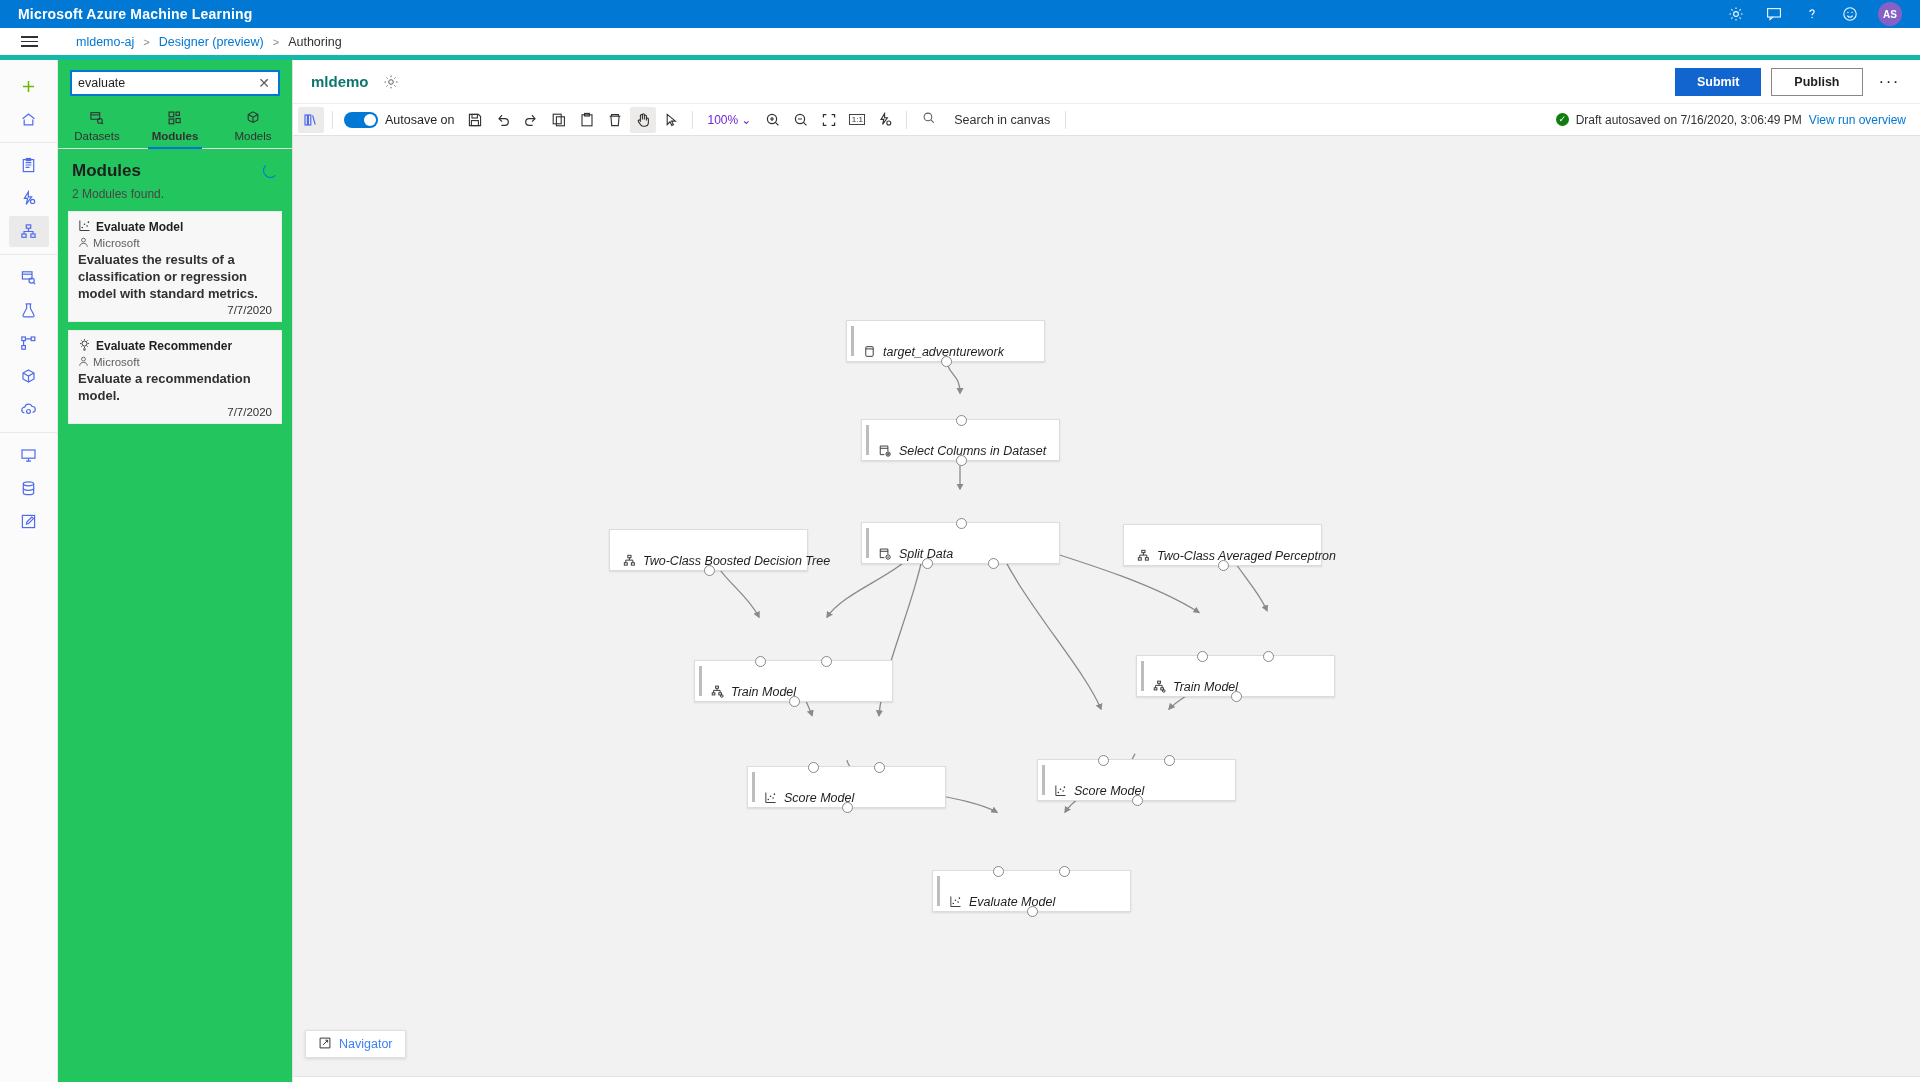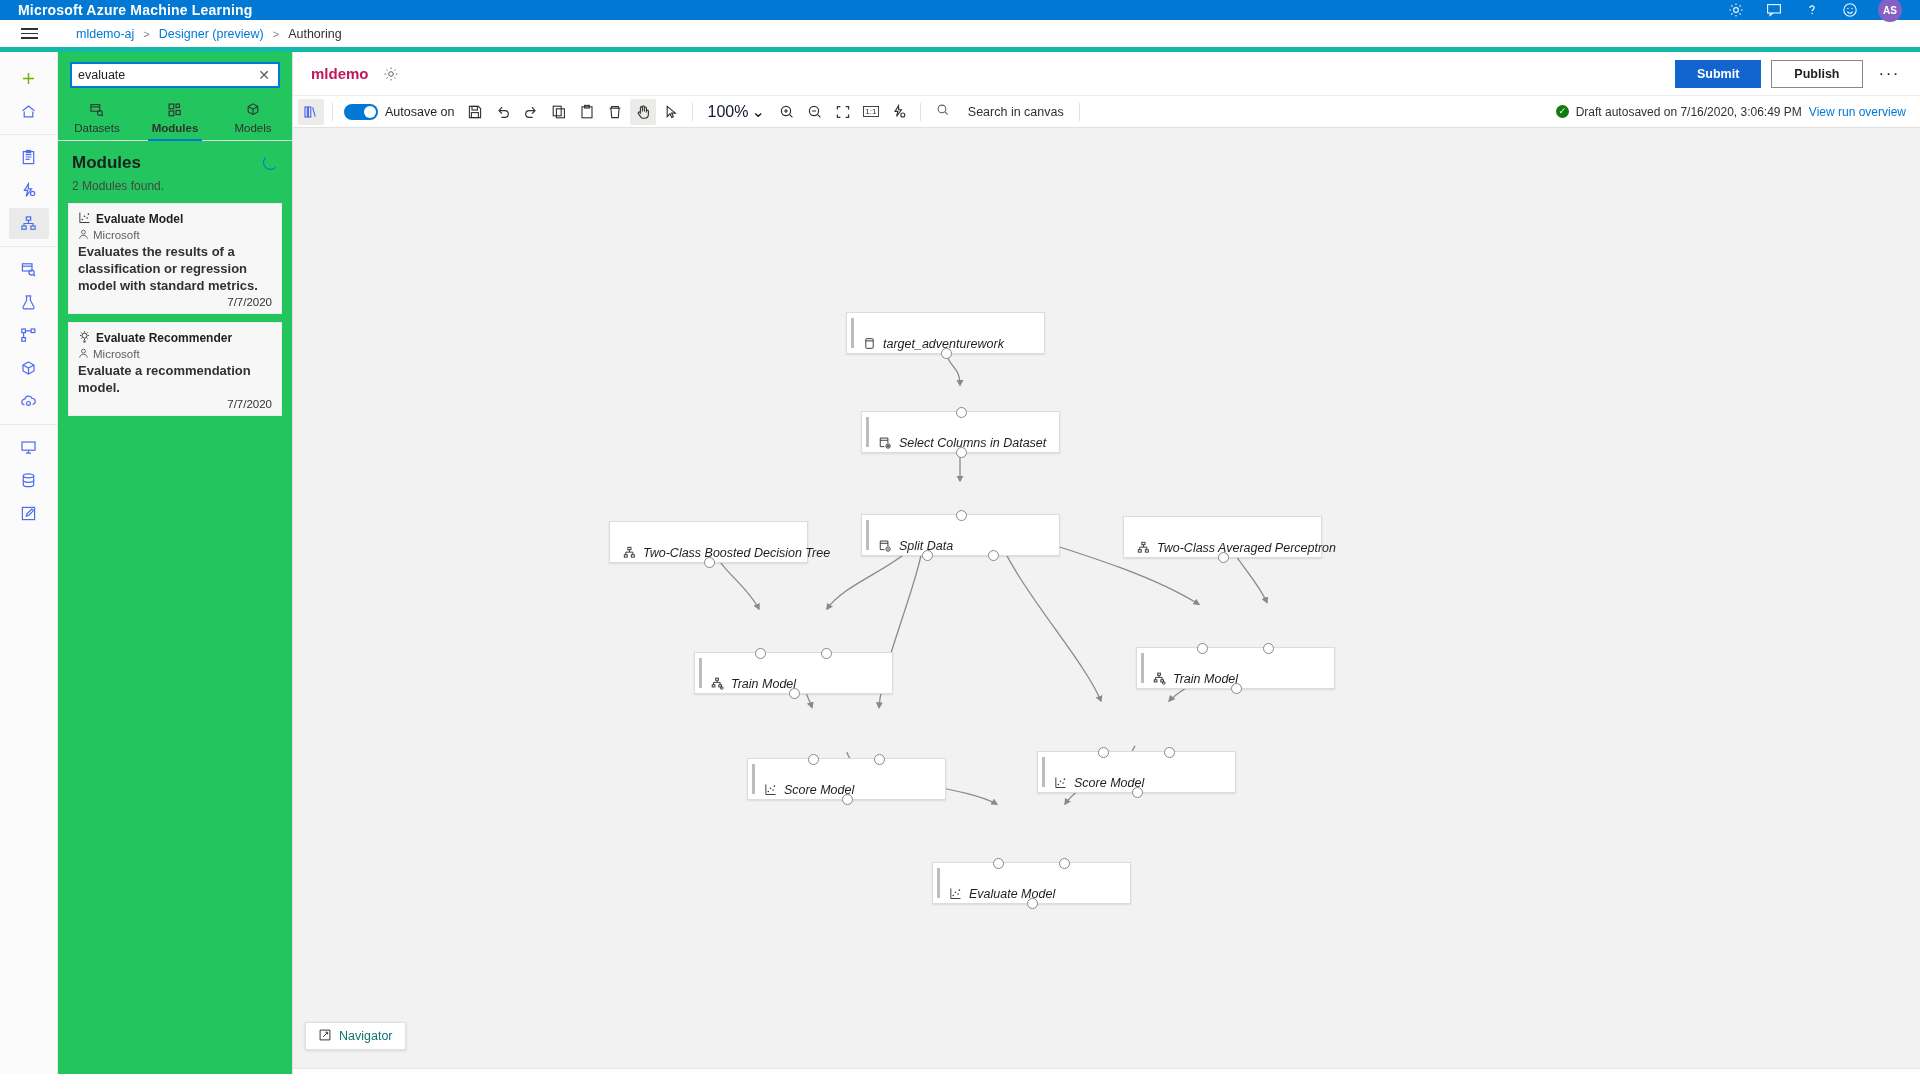--- a/index.html
+++ b/index.html
@@ -4,21 +4,21 @@
 <style>
   * { box-sizing: border-box; margin: 0; padding: 0; }
   html, body {
     width: 1920px; height: 1090px;
     font-family: "Liberation Sans", sans-serif;
     background: #ffffff; overflow: hidden;
   }
 
   
   .brandbar {
-    height: 20px; background: #0078d4; color: #fff;
+    height: 28px; background: #0078d4; color: #fff;
     display: flex; align-items: center; padding: 0 18px;
     position: relative;
   }
   .brandbar .title { font-size: 14px; font-weight: bold; letter-spacing: .2px; }
   .brandbar .right { margin-left: auto; display: flex; align-items: center; gap: 18px; }
   .brandbar .ricon {
     width: 20px; height: 20px; display: flex; align-items: center;
     justify-content: center; color: #fff; opacity: .95;
   }
   .avatar {
@@ -116,21 +116,21 @@
   .modcard .mdesc { font-size: 13px; color: #323130; line-height: 1.32; font-weight: bold; }
   .modcard .mdate { font-size: 11.5px; color: #323130; text-align: right; margin-top: 2px; }
 
   
   .main { flex: 1; display: flex; flex-direction: column; min-width: 0; }
 
   .pipehead {
     height: 44px; display: flex; align-items: center; padding: 0 14px 0 18px;
     border-bottom: 1px solid #ededed; background: #fff;
   }
-  .pipehead .pname { font-size: 15px; font-weight: bold; color: #be185d; }
+  .pipehead .pname { font-size: 15px; font-weight: bold; color: #0f766e; }
   .pipehead .gear { margin-left: 14px; color: #605e5c; display: flex; }
   .pipehead .hright { margin-left: auto; display: flex; align-items: center; gap: 10px; }
   .btn-primary {
     background: #1264cf; color: #fff; border: none; height: 28px;
     padding: 0 22px; font-size: 12.5px; font-weight: 600;
     font-family: "Liberation Sans", sans-serif; cursor: pointer;
   }
   .btn-sec {
     background: #fff; color: #201f1e; border: 1px solid #8a8886; height: 28px;
     padding: 0 22px; font-size: 12.5px; font-weight: 600;
@@ -150,21 +150,21 @@
   .tsep { width: 1px; height: 18px; background: #e1e1e1; margin: 0 7px; }
   .toggle {
     width: 34px; height: 16px; border-radius: 9px; background: #0078d4;
     position: relative; margin: 0 7px 0 4px;
   }
   .toggle .knob {
     position: absolute; right: 2px; top: 2px; width: 12px; height: 12px;
     border-radius: 50%; background: #fff;
   }
   .autolbl { font-size: 12.5px; color: #201f1e; margin-right: 6px; }
-  .zoomlvl { font-size: 16px; color: #0f172a; padding: 0 3px 0 8px; }
+  .zoomlvl { font-size: 12px; color: #6d28d9; padding: 0 3px 0 8px; }
   .canvassearch { display: flex; align-items: center; gap: 18px; padding: 0 8px; color: #605e5c; }
   .canvassearch .cs-ph { font-size: 12.5px; color: #323130; }
   .tright { margin-left: auto; display: flex; align-items: center; gap: 7px; padding-right: 14px; }
   .okdot {
     width: 13px; height: 13px; border-radius: 50%; background: #107c10;
     display: flex; align-items: center; justify-content: center;
     color: #fff; font-size: 9px; line-height: 1;
   }
   .savetxt { font-size: 12px; color: #323130; }
   .runlink { font-size: 12px; color: #0078d4; text-decoration: none; }
@@ -185,21 +185,21 @@
   .node .nicon { color: #323130; display: flex; }
   .port {
     position: absolute; width: 11px; height: 11px; border-radius: 50%;
     background: #fff; border: 1.3px solid #888; box-sizing: border-box;
   }
 
   .navigator {
     position: absolute; left: 12px; bottom: 18px; background: #fff;
     border: 1px solid #e0e0e0; box-shadow: 0 1px 3px rgba(0,0,0,.12);
     height: 28px; display: flex; align-items: center; gap: 7px; padding: 0 12px;
-    font-size: 12.5px; color: #0f766e;
+    font-size: 12.5px; color: #3b82f6;
   }
   .bottombar { height: 6px; background: #fff; border-top: 1px solid #e6e6e6; }
 </style>
 </head>
 <body>
 
 <div class="brandbar">
   <div class="title">Microsoft Azure Machine Learning</div>
   <div class="right">
     <div class="ricon">

